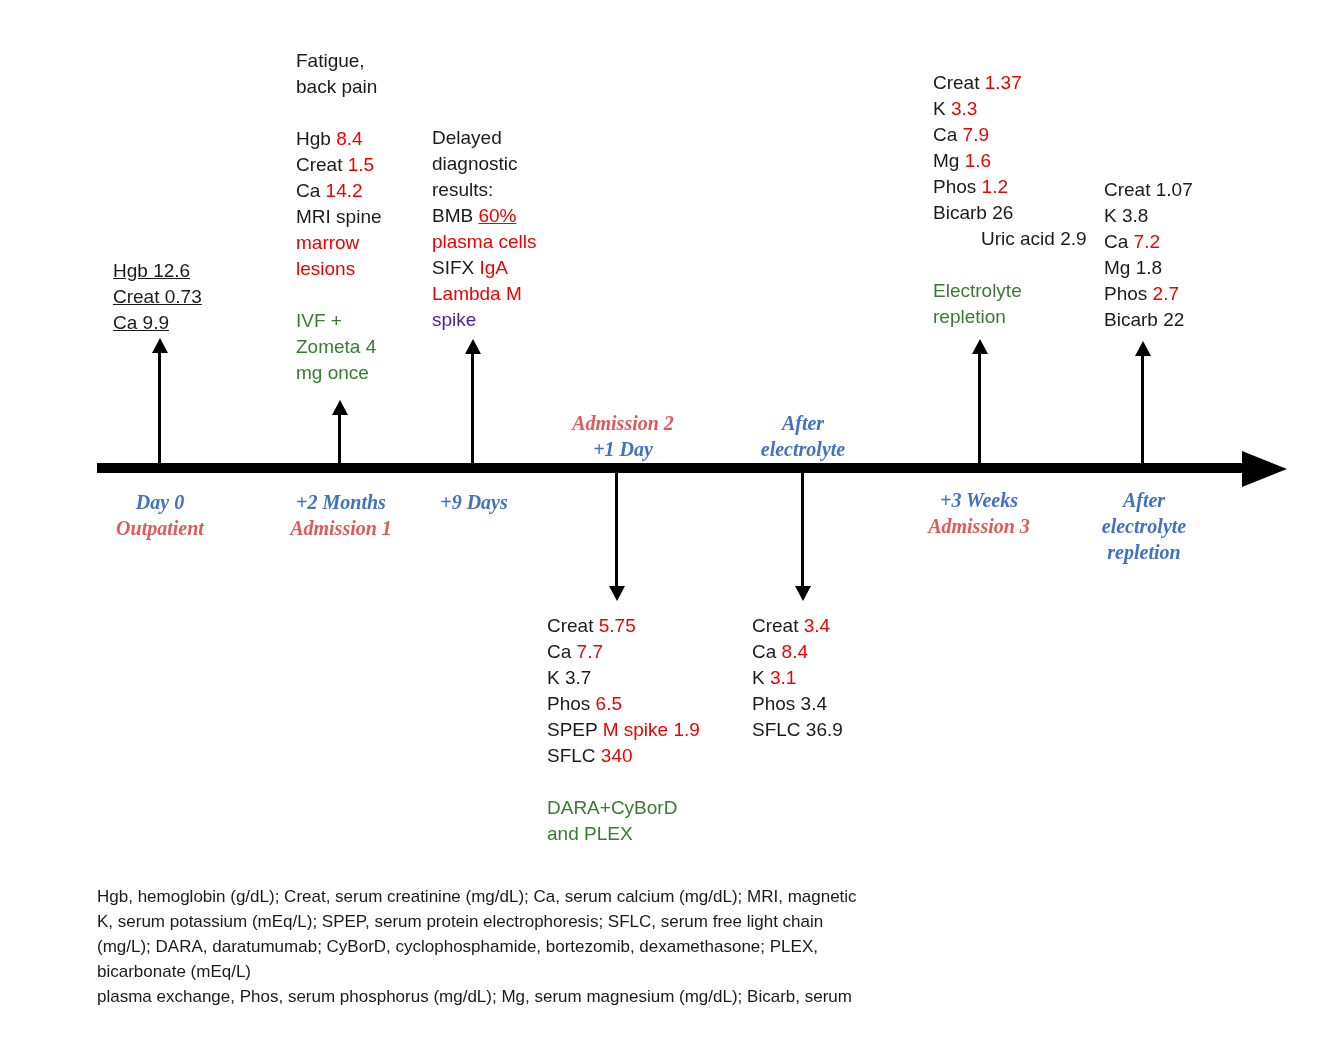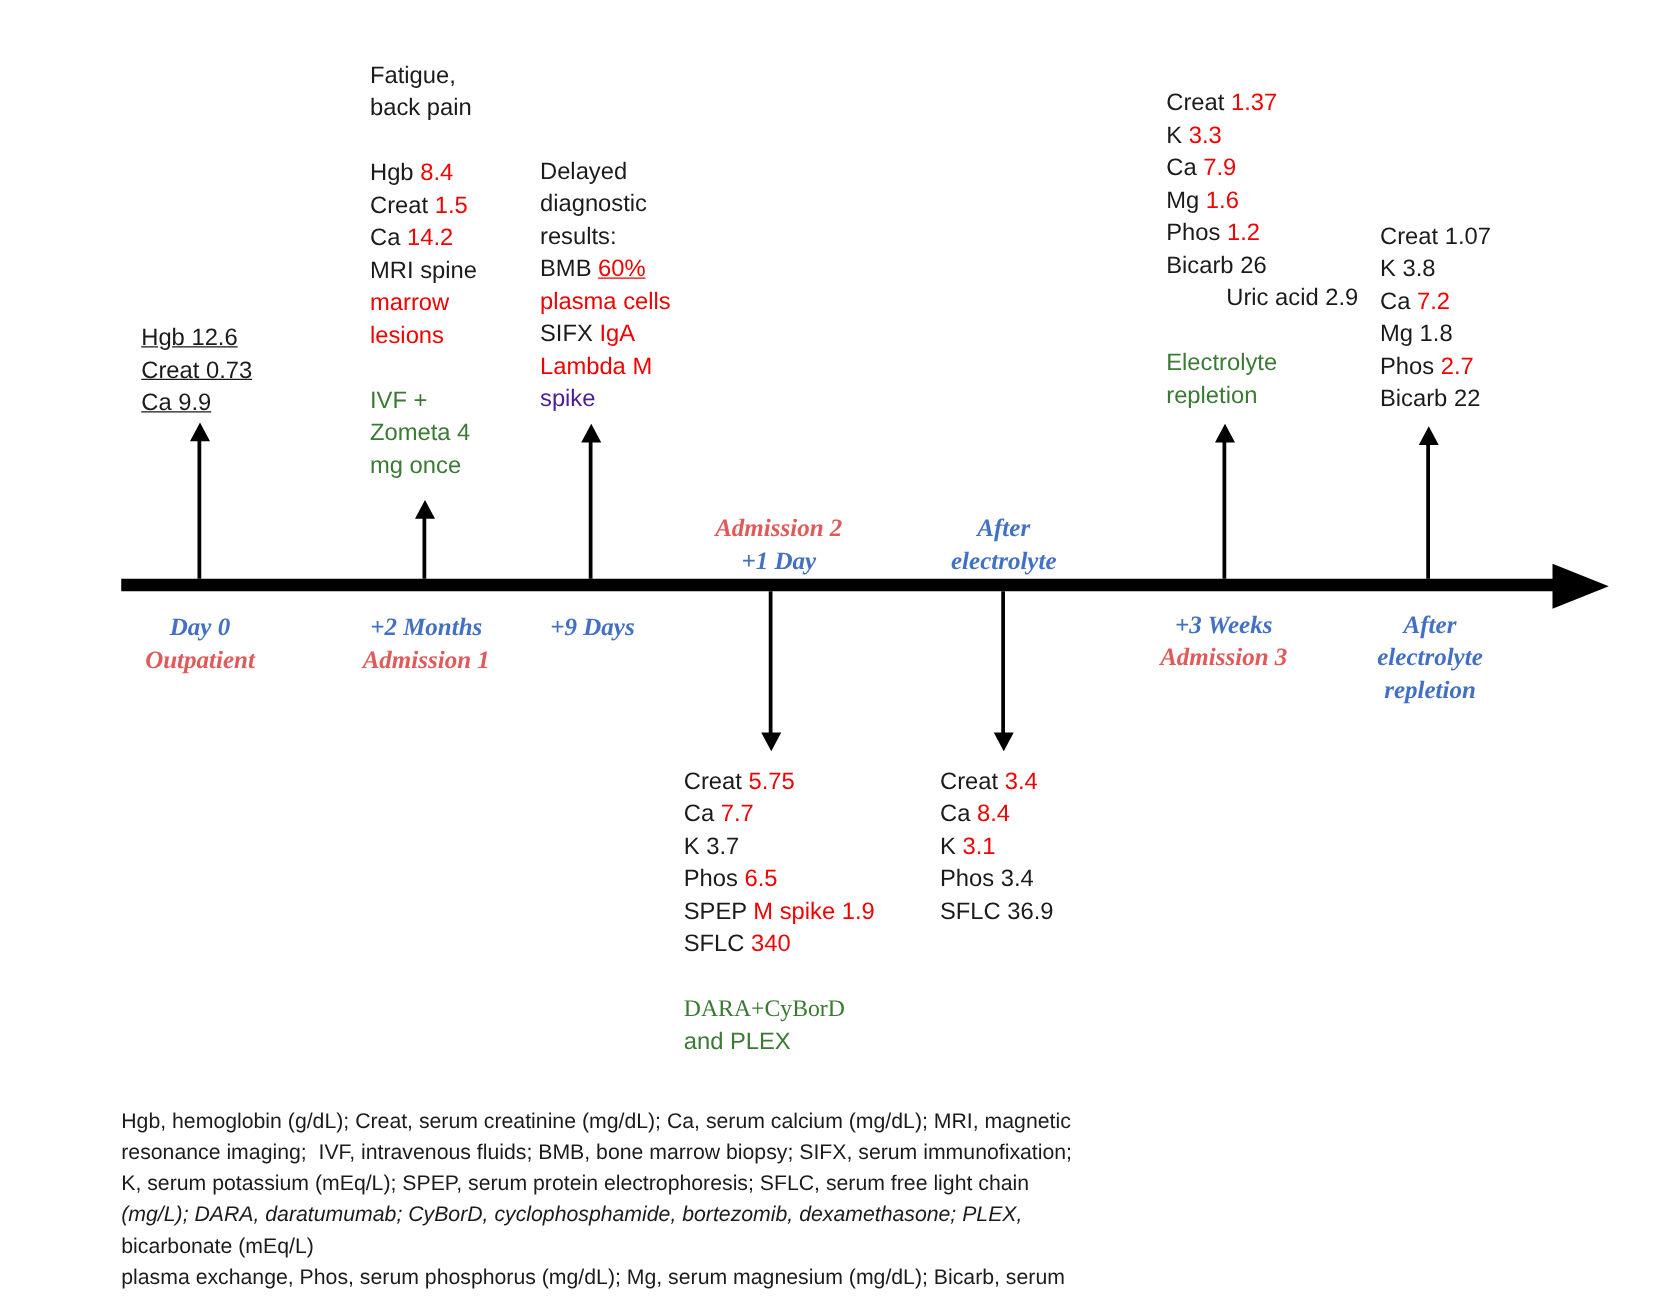--- a/index.html
+++ b/index.html
@@ -139,21 +139,21 @@
       <div class="line"><span style="color: #4c1d95;">spike</span></div>
     </div>
   <div class="block" style="left:547px; top:613px;">
       <div class="line"><span style="color: rgb(27, 27, 27);">Creat </span><span style="color: rgb(242, 0, 0);">5.75</span></div>
       <div class="line"><span style="color: rgb(27, 27, 27);">Ca </span><span style="color: rgb(242, 0, 0);">7.7</span></div>
       <div class="line"><span style="color: rgb(27, 27, 27);">K 3.7</span></div>
       <div class="line"><span style="color: rgb(27, 27, 27);">Phos </span><span style="color: rgb(242, 0, 0);">6.5</span></div>
       <div class="line"><span style="color: rgb(27, 27, 27);">SPEP </span><span style="color: rgb(242, 0, 0);">M spike 1.9</span></div>
       <div class="line"><span style="color: rgb(27, 27, 27);">SFLC </span><span style="color: rgb(242, 0, 0);">340</span></div>
       <div class="line">&nbsp;</div>
-      <div class="line"><span style="color: rgb(58, 122, 51); font-family: Liberation Serif, serif;">DARA+CyBorD</span></div>
+      <div class="line"><span style="color: rgb(58, 122, 51);">DARA+CyBorD</span></div>
       <div class="line"><span style="color: rgb(58, 122, 51);">and PLEX</span></div>
     </div>
   <div class="block" style="left:752px; top:613px;">
       <div class="line"><span style="color: rgb(27, 27, 27);">Creat </span><span style="color: rgb(242, 0, 0);">3.4</span></div>
       <div class="line"><span style="color: rgb(27, 27, 27);">Ca </span><span style="color: rgb(242, 0, 0);">8.4</span></div>
       <div class="line"><span style="color: rgb(27, 27, 27);">K </span><span style="color: rgb(242, 0, 0);">3.1</span></div>
       <div class="line"><span style="color: rgb(27, 27, 27);">Phos 3.4</span></div>
       <div class="line"><span style="color: rgb(27, 27, 27);">SFLC 36.9</span></div>
     </div>
   <div class="block" style="left:933px; top:70px;">
@@ -201,20 +201,19 @@
       <div class="line"><span style="color: rgb(224, 90, 90);">Admission 3</span></div>
     </div>
   <div class="tlabel" style="left:1144px; top:487px;">
       <div class="line"><span style="color: rgb(65, 112, 196);">After</span></div>
       <div class="line"><span style="color: rgb(65, 112, 196);">electrolyte</span></div>
       <div class="line"><span style="color: rgb(65, 112, 196);">repletion</span></div>
     </div>
 
   <div class="legend">
       <div class="line"><span style="color: rgb(27, 27, 27);">Hgb, hemoglobin (g/dL); Creat, serum creatinine (mg/dL); Ca, serum calcium (mg/dL); MRI, magnetic</span></div>
-      <div class="line"><span style="color: rgb(27, 27, 27);">resonance imaging;  IVF, intravenous fluids; BMB, bone marrow biopsy; SIFX, serum immunofixation;</span></div>
       <div class="line"><span style="color: rgb(27, 27, 27);">K, serum potassium (mEq/L); SPEP, serum protein electrophoresis; SFLC, serum free light chain</span></div>
-      <div class="line"><span style="color: rgb(27, 27, 27); font-style: italic;">(mg/L); DARA, daratumumab; CyBorD, cyclophosphamide, bortezomib, dexamethasone; PLEX,</span></div>
+      <div class="line"><span style="color: rgb(27, 27, 27);">(mg/L); DARA, daratumumab; CyBorD, cyclophosphamide, bortezomib, dexamethasone; PLEX,</span></div>
       <div class="line"><span style="color: rgb(27, 27, 27);">bicarbonate (mEq/L)</span></div>
       <div class="line"><span style="color: rgb(27, 27, 27);">plasma exchange, Phos, serum phosphorus (mg/dL); Mg, serum magnesium (mg/dL); Bicarb, serum</span></div>
     </div>
 
 </div>
 
 </body></html>

